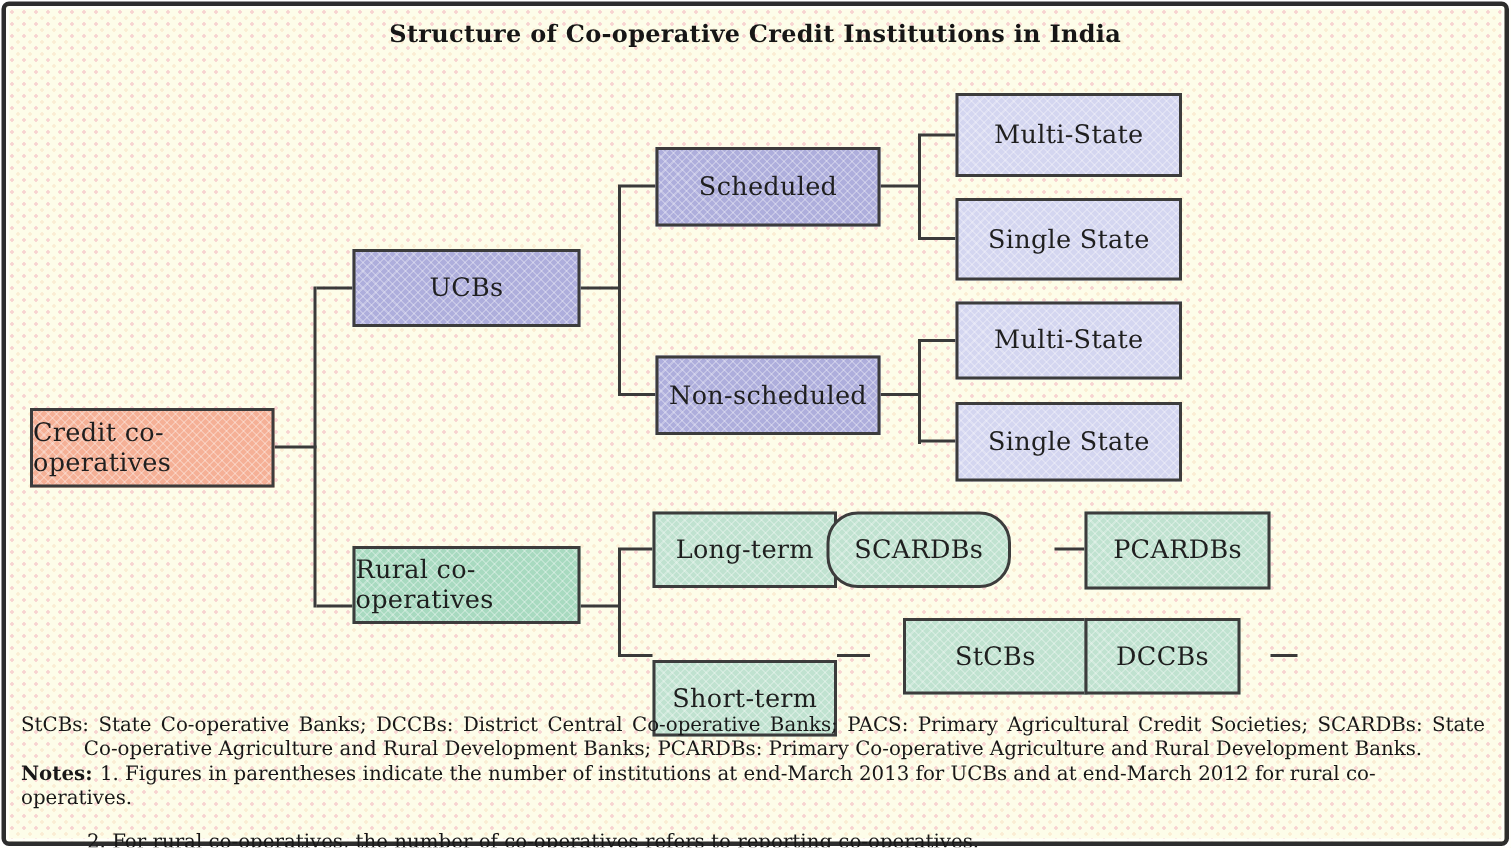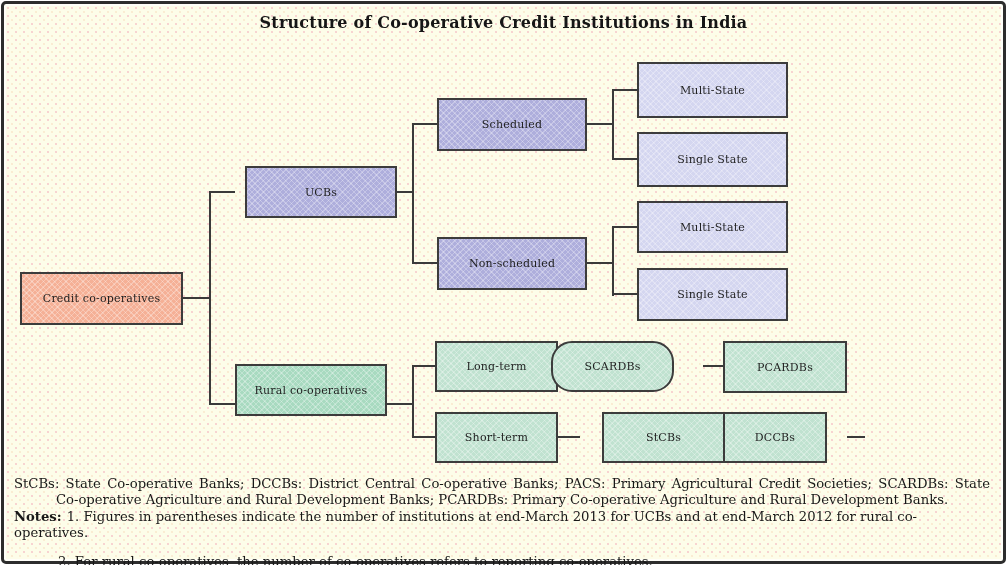--- a/index.html
+++ b/index.html
@@ -23,21 +23,21 @@
   .title{
     position:absolute;top:13px;left:0;width:100%;box-sizing:border-box;
     text-align:center;
     font-weight:bold;font-size:16px;color:#161616;letter-spacing:0.2px;
     z-index:3;
   }
   .node{
     position:absolute;box-sizing:border-box;
     border:2px solid #3c3c3c;
     display:flex;align-items:center;justify-content:center;
-    font-size:11px;color:#1f1f1f;letter-spacing:0.2px;
+    font-size:17px;color:#1f1f1f;letter-spacing:0.2px;
     background-image:
       repeating-linear-gradient(45deg, rgba(255,255,255,0.28) 0 1px, transparent 1px 4px),
       repeating-linear-gradient(135deg, rgba(255,255,255,0.28) 0 1px, transparent 1px 4px);
     z-index:2;
   }
   .ln{position:absolute;background:#3a3a3a;z-index:1;}
   .h{height:2px;} .v{width:2px;}
 
   
   #n-credit{left:20px;top:272px;width:163px;height:53px;}
@@ -120,32 +120,32 @@
   <div class="ln v" id="c18" style="background-color: rgb(58, 58, 58);"></div>
   <div class="ln h" id="c19" style="background-color: rgb(58, 58, 58);"></div>
   <div class="ln h" id="c20" style="background-color: rgb(58, 58, 58);"></div>
   <div class="ln h" id="c21" style="background-color: rgb(58, 58, 58);"></div>
   <div class="ln h" id="c22" style="background-color: rgb(58, 58, 58);"></div>
   <div class="ln h" id="c23" style="background-color: rgb(58, 58, 58);"></div>
   <div class="ln h" id="c24" style="background-color: rgb(58, 58, 58);"></div>
   <div class="ln h" id="c25" style="background-color: rgb(58, 58, 58);"></div>
 
   <div class="node" id="n-credit" style="background-color: rgb(245, 176, 150);">Credit co-operatives</div>
-  <div class="node" id="n-ucbs" style="background-color: rgb(174, 174, 220); margin-left: 10px;">UCBs</div>
+  <div class="node" id="n-ucbs" style="background-color: rgb(174, 174, 220);">UCBs</div>
   <div class="node" id="n-scheduled" style="background-color: rgb(174, 174, 220);">Scheduled</div>
   <div class="node" id="n-nonscheduled" style="background-color: rgb(174, 174, 220);">Non-scheduled</div>
   <div class="node" id="n-multi1" style="background-color: rgb(212, 214, 240);">Multi-State</div>
   <div class="node" id="n-single1" style="background-color: rgb(212, 214, 240);">Single State</div>
   <div class="node" id="n-multi2" style="background-color: rgb(212, 214, 240);">Multi-State</div>
   <div class="node" id="n-single2" style="background-color: rgb(212, 214, 240);">Single State</div>
   <div class="node" id="n-rural" style="background-color: rgb(168, 218, 192);">Rural co-operatives</div>
   <div class="node" id="n-longterm" style="background-color: rgb(192, 226, 208);">Long-term</div>
   <div class="node" id="n-scardbs" style="background-color: rgb(192, 226, 208);">SCARDBs</div>
   <div class="node" id="n-pcardbs" style="background-color: rgb(192, 226, 208);">PCARDBs</div>
-  <div class="node" id="n-shortterm" style="background-color: rgb(192, 226, 208);">Short-term</div>
+  <div class="node" id="n-shortterm" style="background-color: rgb(192, 226, 208); margin-top: 28px;">Short-term</div>
   <div class="node" id="n-stcbs" style="background-color: rgb(192, 226, 208);">StCBs</div>
   <div class="node" id="n-dccbs" style="background-color: rgb(192, 226, 208);">DCCBs</div>
 
   <div class="foot" id="abbr1">StCBs: State Co-operative Banks; DCCBs: District Central Co-operative Banks; PACS: Primary Agricultural Credit Societies; SCARDBs: State</div>
   <div class="foot" id="abbr2">Co-operative Agriculture and Rural Development Banks; PCARDBs: Primary Co-operative Agriculture and Rural Development Banks.</div>
   <div class="foot" id="noteline1">
     <span class="bold">Notes:</span><span>1. Figures in parentheses indicate the number of institutions at end-March 2013 for UCBs and at end-March 2012 for rural co-operatives.</span>
   </div>
   <div class="foot" id="noteline2">2. For rural co-operatives, the number of co-operatives refers to reporting co-operatives.</div>
 </div>

